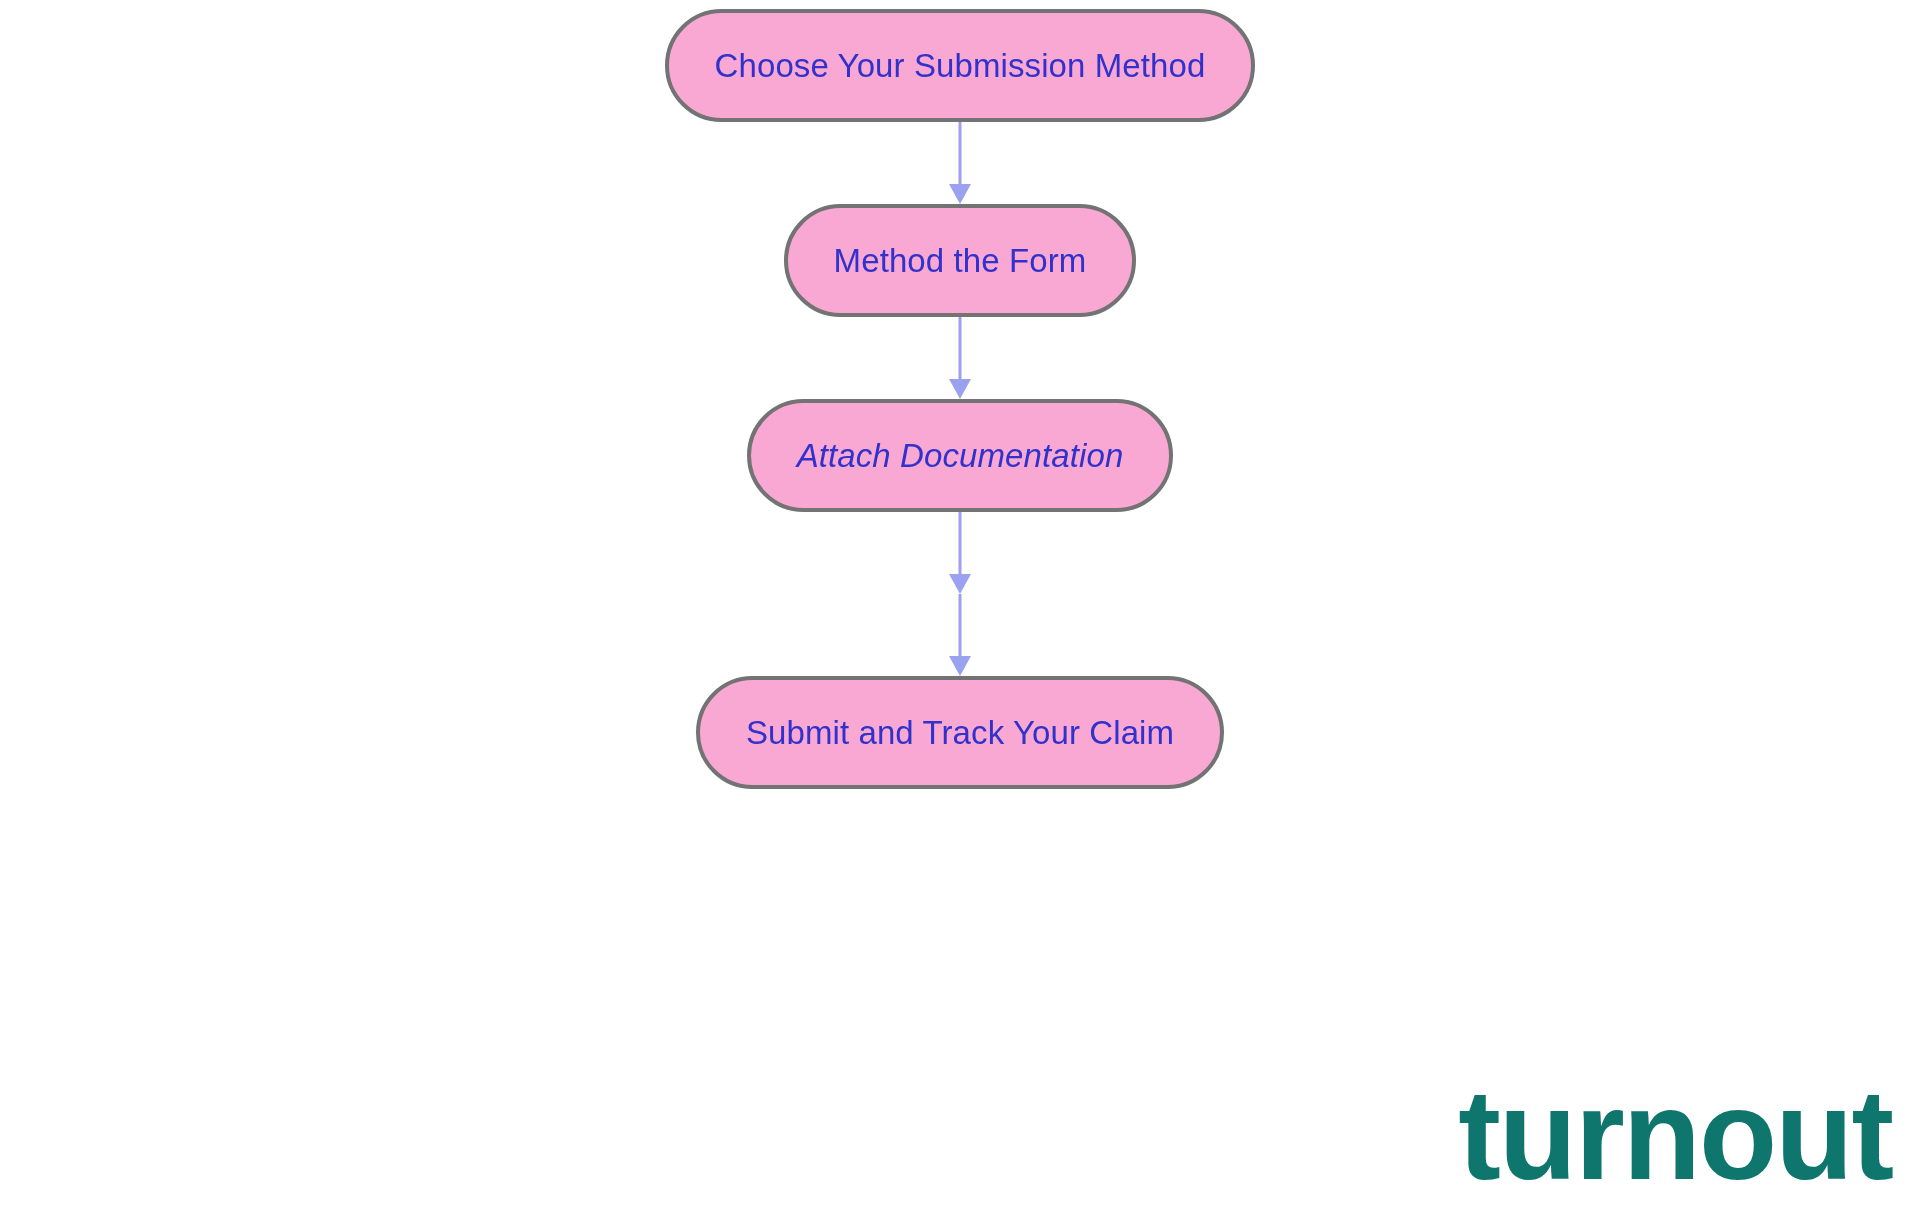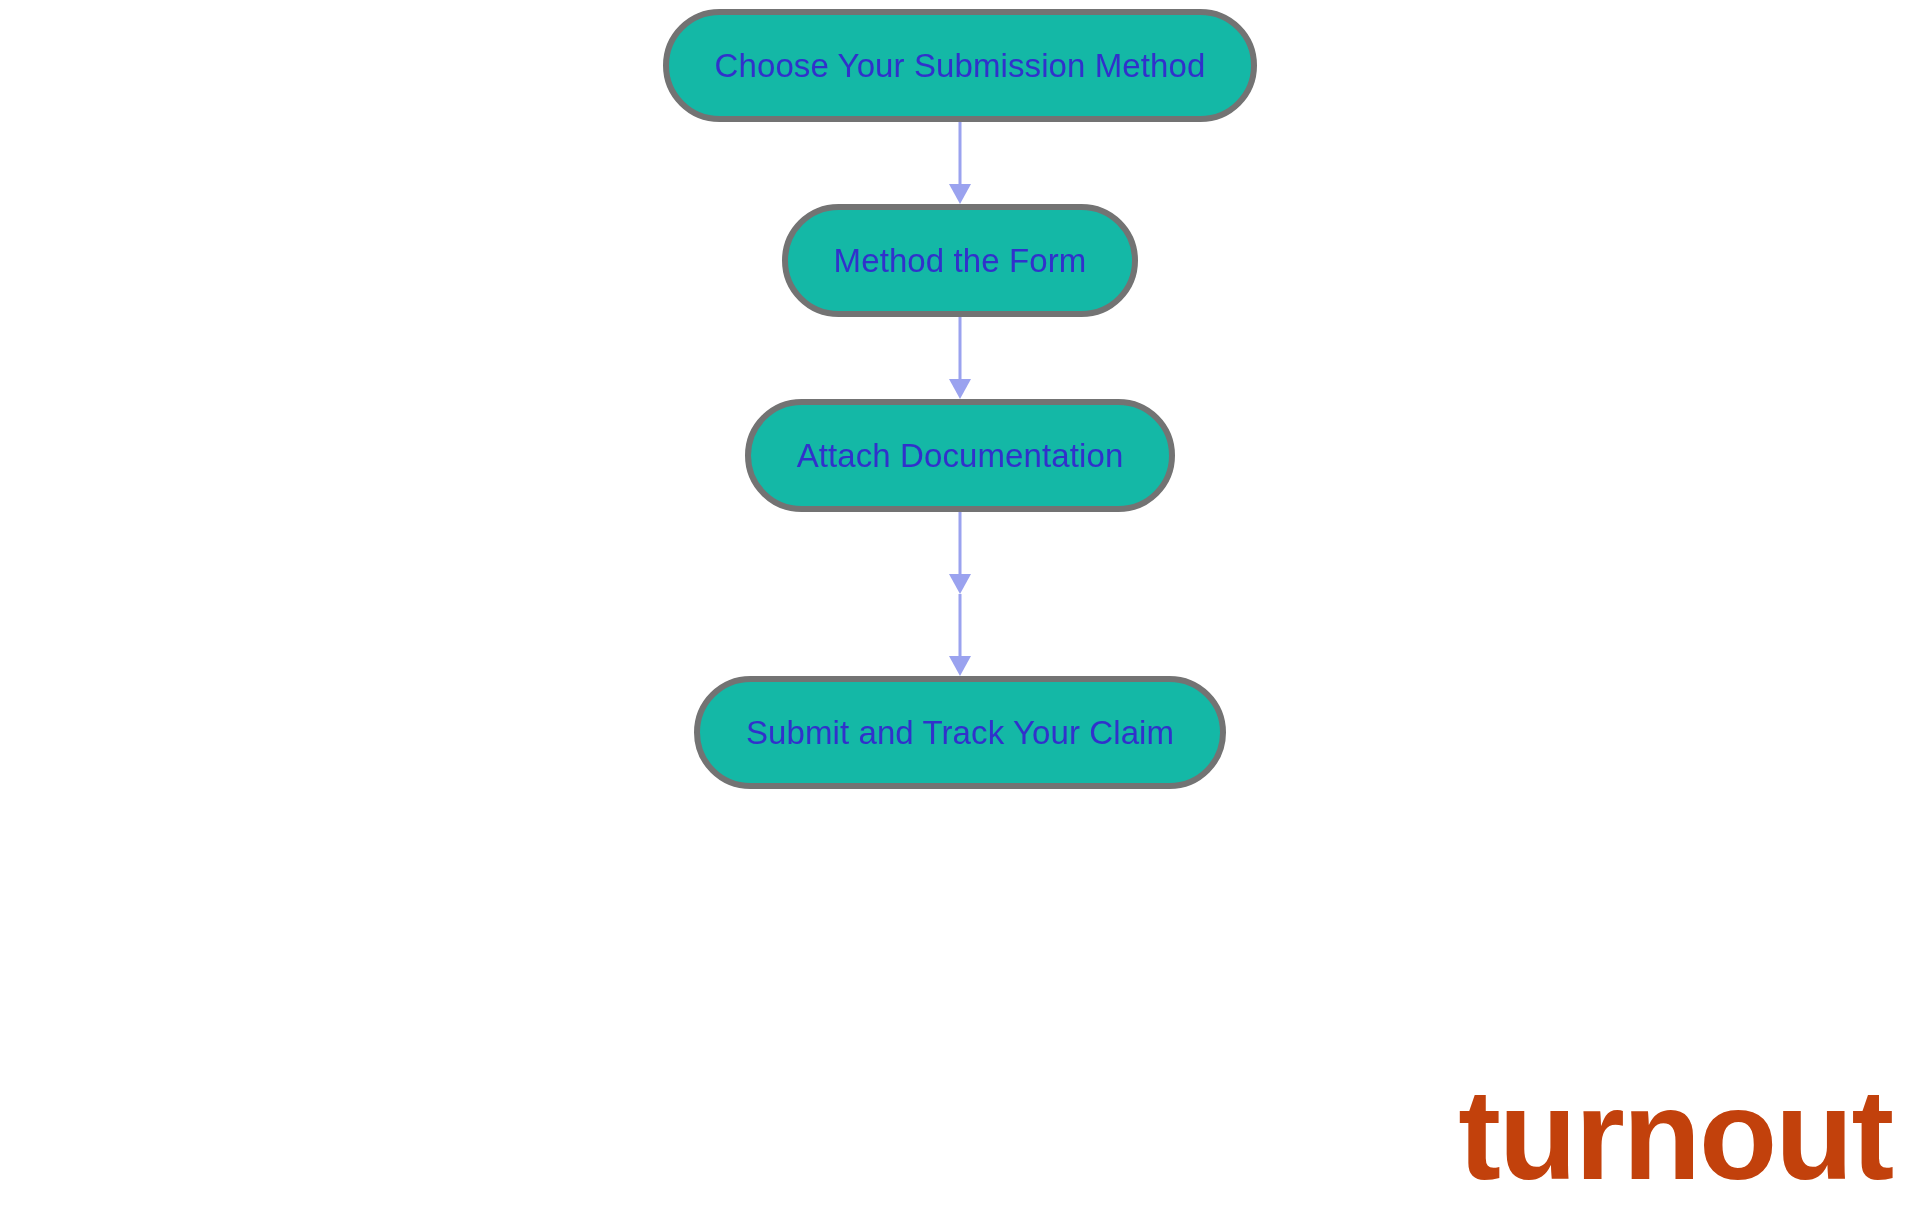--- a/index.html
+++ b/index.html
@@ -39,38 +39,38 @@
   }
 
   
   .node {
     position: relative;
     box-sizing: border-box;
     height: 113px;
     display: flex;
     align-items: center;
     justify-content: center;
-    background: #14b8a6;
-    border: 6px solid #737373;
+    background: #f9a8d4;
+    border: 4px solid #737373;
     border-radius: 9999px;
     padding: 0 46px;
     white-space: nowrap;
   }
   .node-label {
     color: #3131cb;
     font-size: 33px;
     font-weight: 400;
     letter-spacing: 0.1px;
     line-height: 1;
   }
 
   
   .node-w1 { min-width: 443px; }
   .node-w2 { min-width: 245px; }
-  .node-w3 { min-width: 332px; }
+  .node-w3 { min-width: 332px; font-style: italic; }
   .node-w4 { min-width: 343px; }
   .node-w5 { min-width: 394px; text-align: right; }
 
   
   .connector {
     position: relative;
     width: 40px;
     height: 82px;
     display: flex;
     align-items: flex-start;
@@ -95,21 +95,21 @@
     border-left: 11px solid transparent;
     border-right: 11px solid transparent;
     border-top: 20px solid #9aa2ef;
   }
 
   
   .brand-logo {
     position: absolute;
     right: 28px;
     bottom: 16px;
-    color: #c2410c;
+    color: #0f766e;
     font-family: "Liberation Sans", "DejaVu Sans", sans-serif;
     font-size: 128px;
     font-weight: 700;
     letter-spacing: -2px;
     line-height: 1;
     user-select: none;
   }
 </style>
 </head>
 <body>

